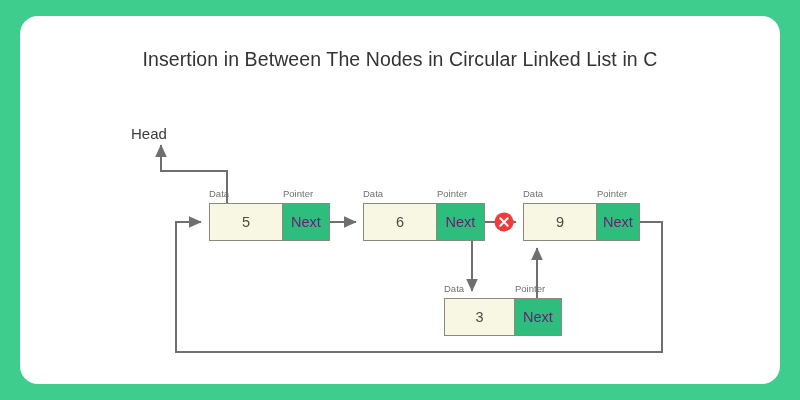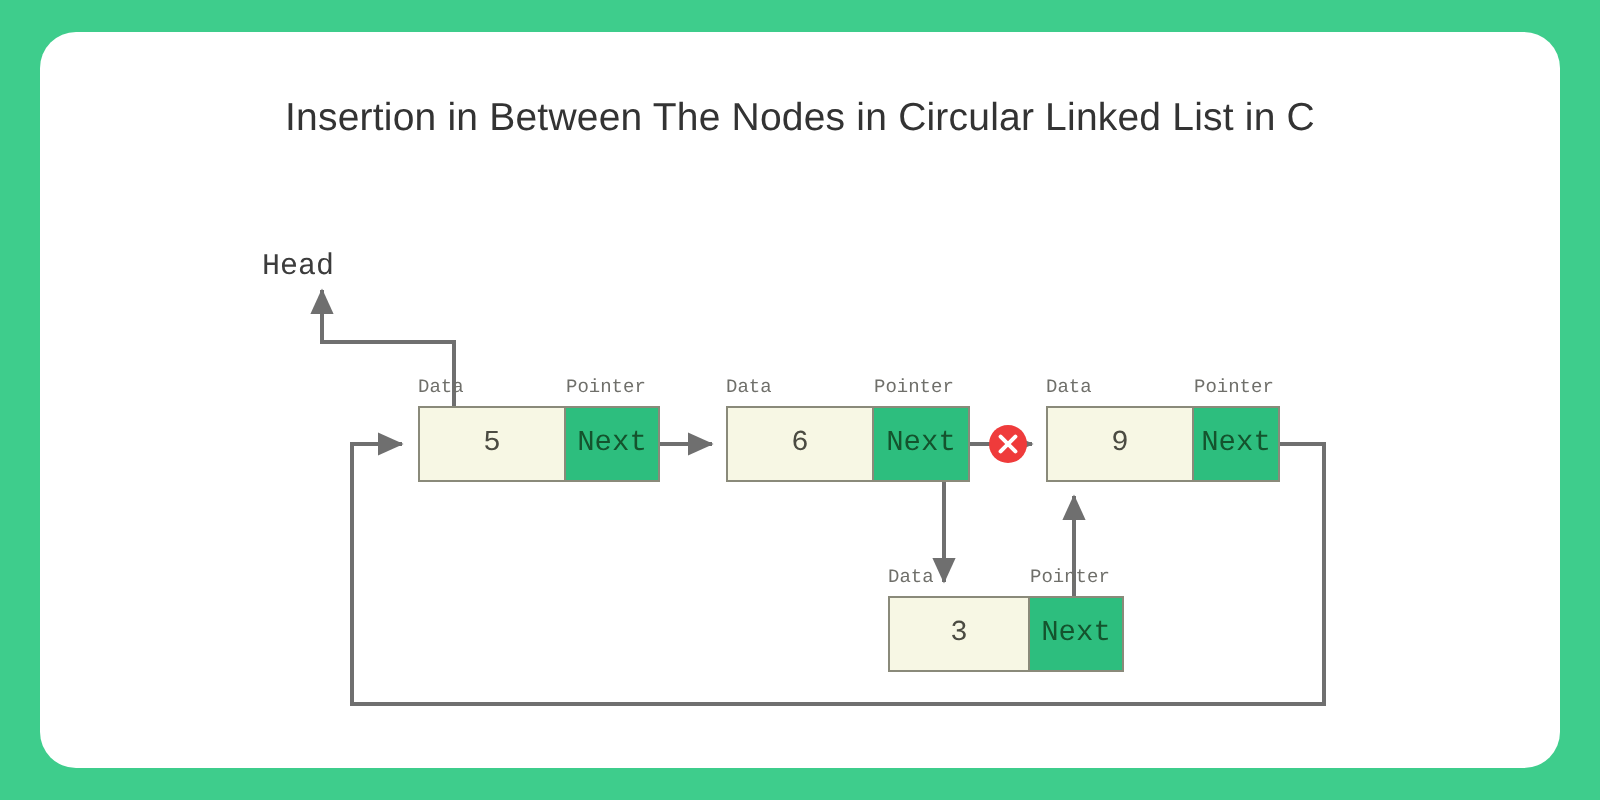--- a/index.html
+++ b/index.html
@@ -35,21 +35,20 @@
     letter-spacing: 0.1px;
     white-space: nowrap;
   }
   
   #diagram {
     position: absolute;
     left: 0;
     top: 0;
     width: 800px;
     height: 400px;
-    font-family: Liberation Mono, monospace;
   }
   svg.lines {
     position: absolute;
     left: 0;
     top: 0;
     width: 800px;
     height: 400px;
     overflow: visible;
   }
   .node {
@@ -64,21 +63,21 @@
     align-items: center;
     justify-content: center;
     font-size: 14.5px;
   }
   .cell.data {
     background: #F7F7E4;
     color: #4b4b42;
   }
   .cell.ptr {
     background: #2DBE7E;
-    color: #14532d;
+    color: #701a75;
     border-color: #8a8a7a;
     border-left: none;
   }
   .caption {
     position: absolute;
     font-size: 9.5px;
     color: #6f6f6a;
     text-align: left;
     white-space: nowrap;
   }

